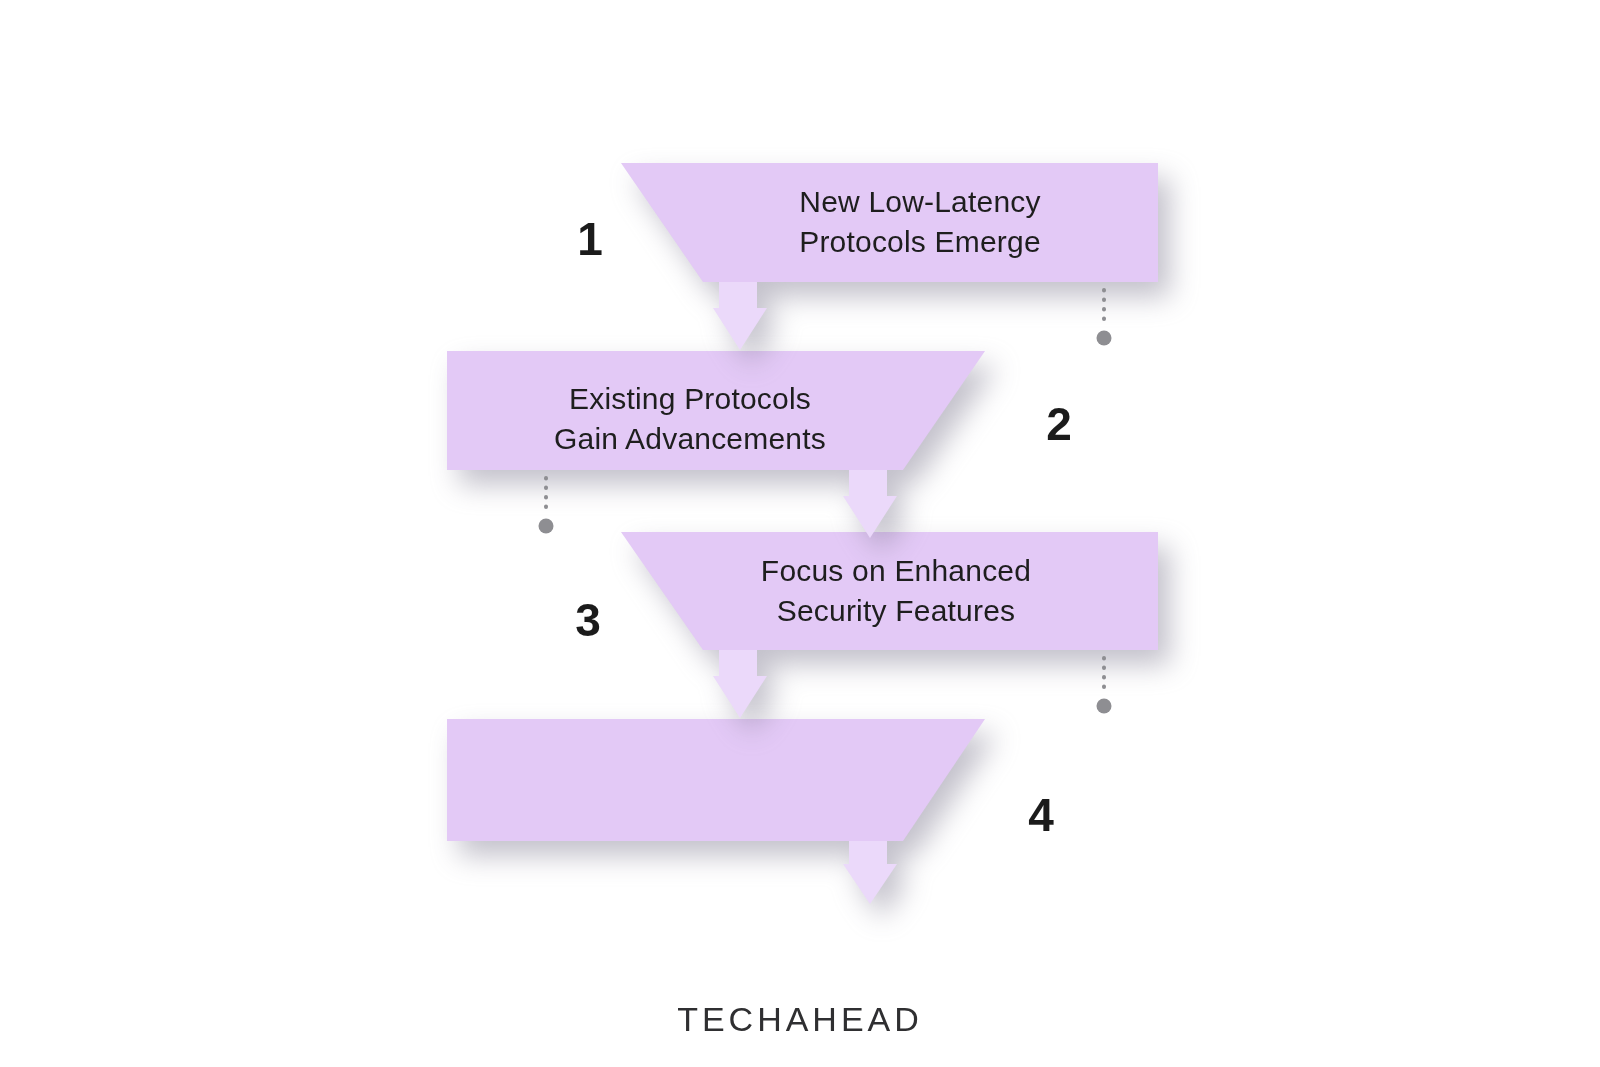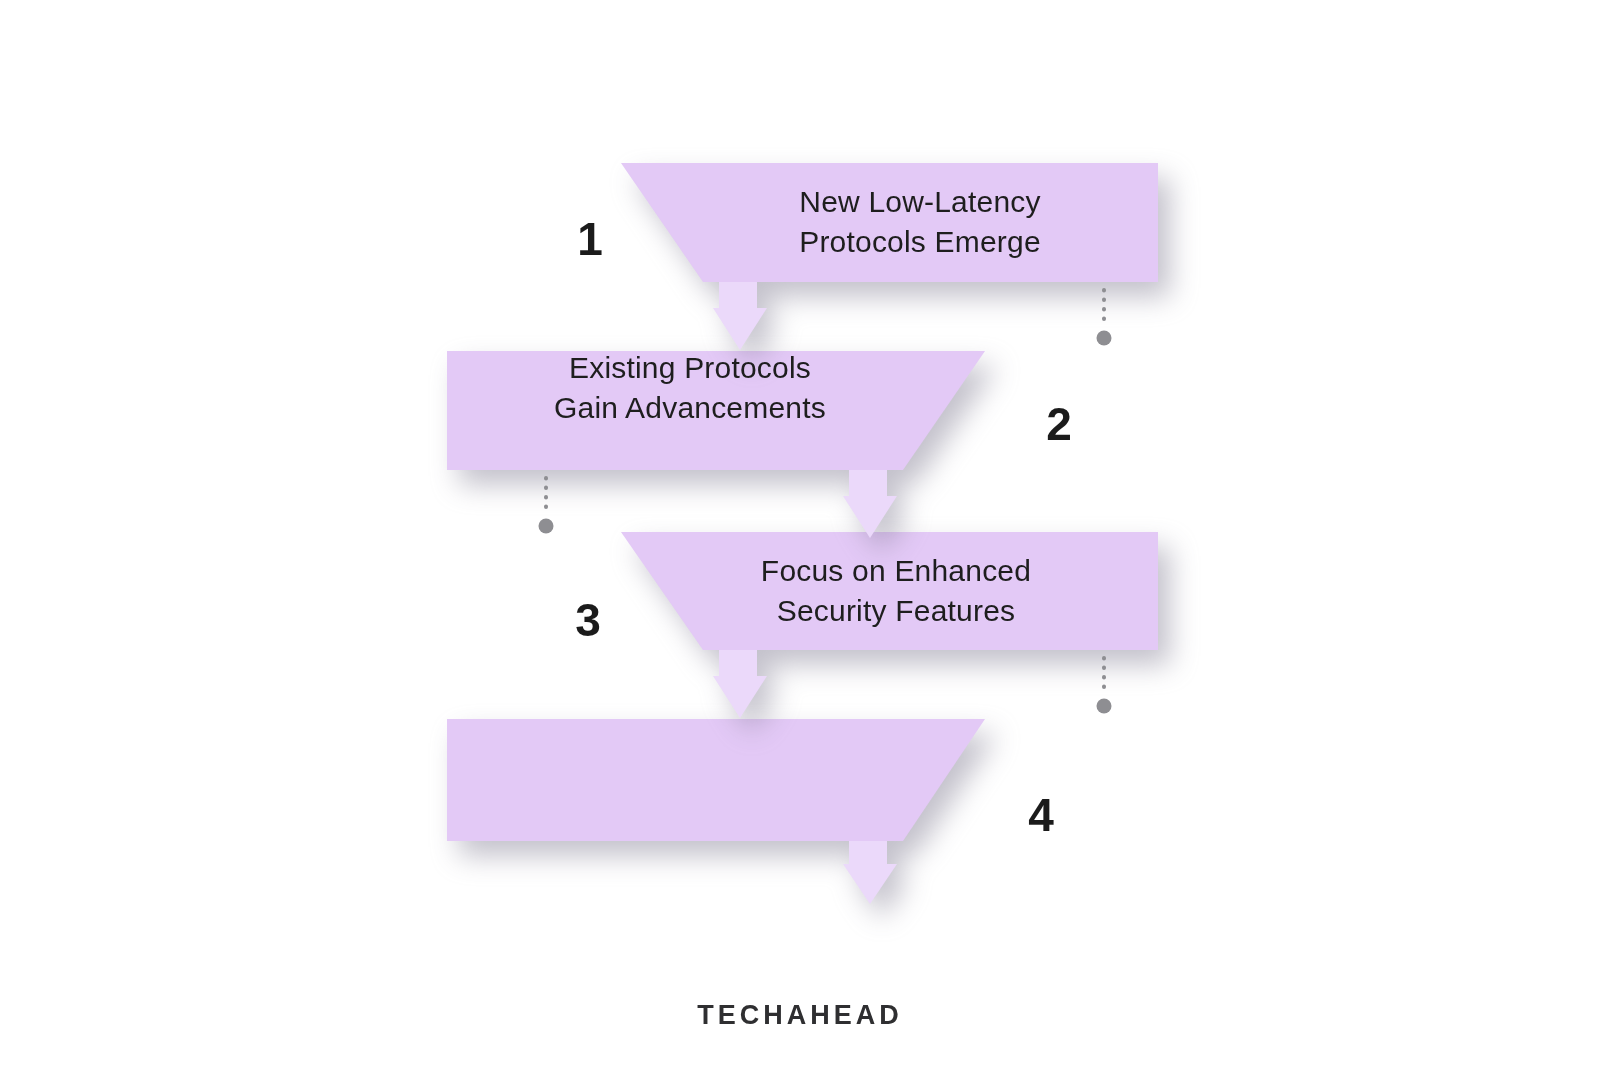--- a/index.html
+++ b/index.html
@@ -53,22 +53,22 @@
     line-height: 48px;
     font-weight: 600;
     color: var(--number, #1B1B1B);
   }
   .logo {
     position: absolute;
     left: 550px;
     top: 1000px;
     width: 500px;
     text-align: center;
-    font-size: 27px;
-    font-weight: 700;
+    font-size: 34px;
+    font-weight: 400;
     letter-spacing: 4px;
     color: var(--logo, #2F2F31);
   }
 </style>
 </head>
 <body>
 
 <div class="stage">
 
   <svg class="shapes" viewBox="0 0 1600 1067">
@@ -102,21 +102,21 @@
       <circle class="pin-dot" cx="546" cy="526" r="7.5"></circle>
     </g>
     <g>
       <line class="pin-line" x1="1104" y1="658" x2="1104" y2="694"></line>
       <circle class="pin-dot" cx="1104" cy="706" r="7.5"></circle>
     </g>
   </svg>
 
   <div class="step-label" style="left:650px; top:182px; width:540px;">New Low-Latency
 Protocols Emerge</div>
-  <div class="step-label" style="left:420px; top:348px; width:540px;">Existing Protocols
+  <div class="step-label" style="left:420px; top:379px; width:540px;">Existing Protocols
 Gain Advancements</div>
   <div class="step-label" style="left:626px; top:551px; width:540px;">Focus on Enhanced
 Security Features</div>
 
   <div class="step-number" style="left:560px; top:215px;">1</div>
   <div class="step-number" style="left:1029px; top:400px;">2</div>
   <div class="step-number" style="left:558px; top:596px;">3</div>
   <div class="step-number" style="left:1011px; top:791px;">4</div>
 
   <div class="logo">TECHAHEAD</div>

